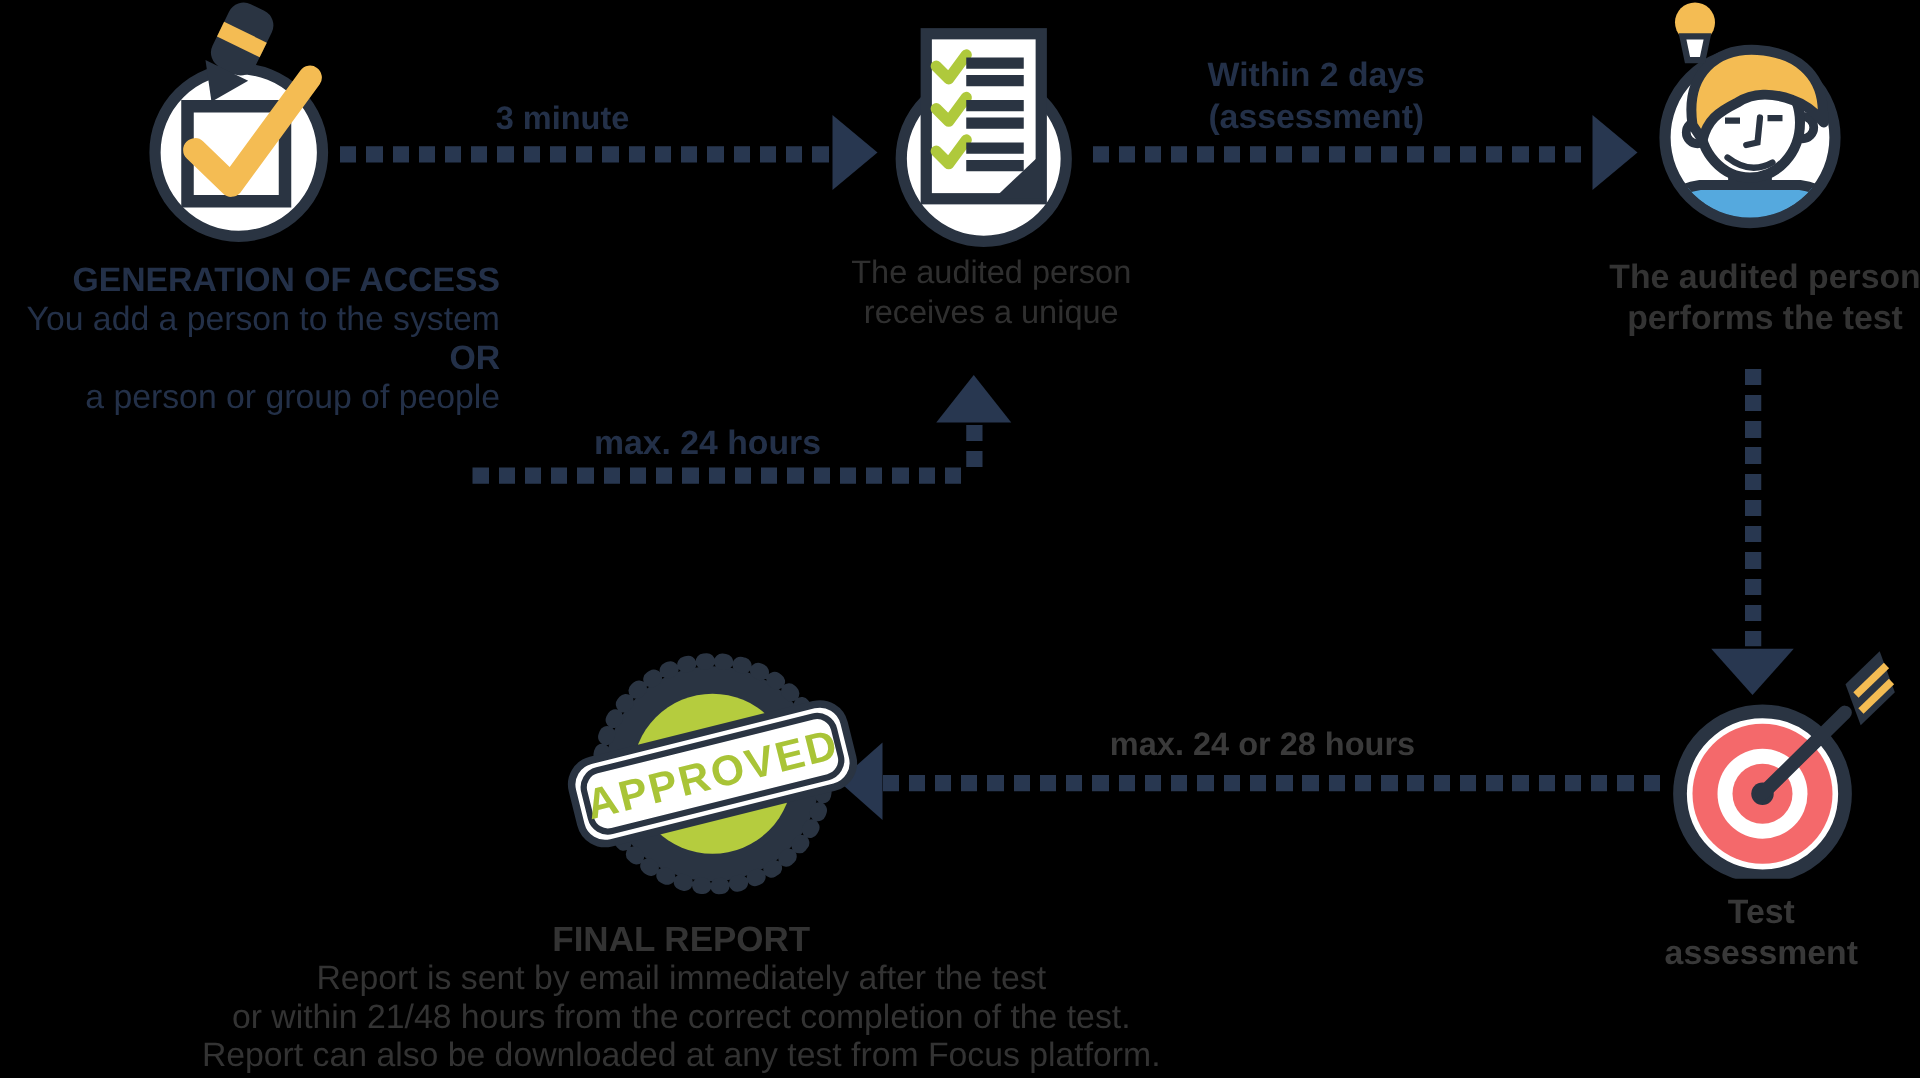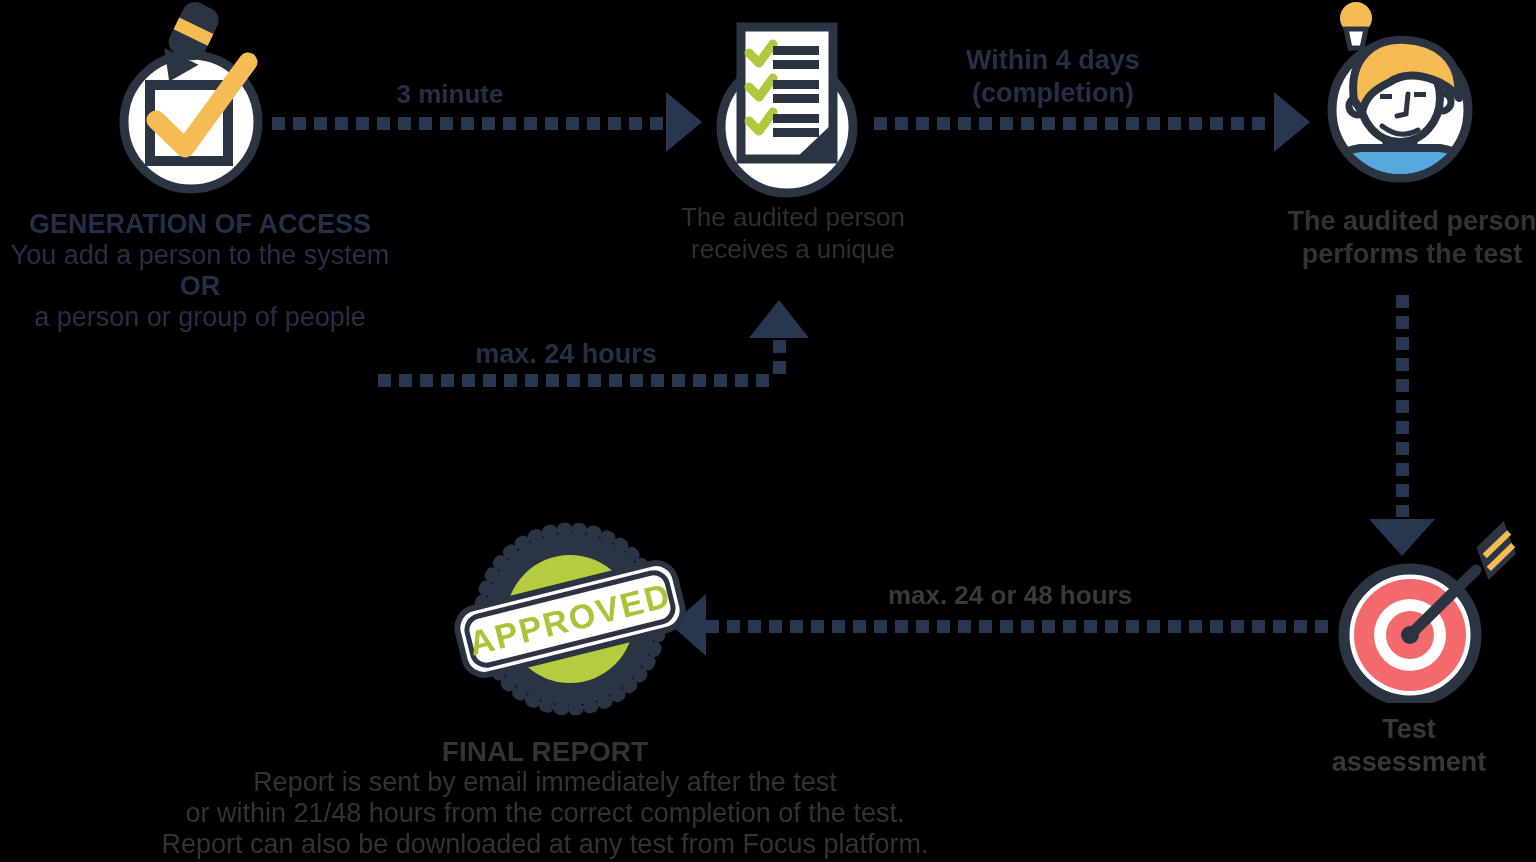--- a/index.html
+++ b/index.html
@@ -63,22 +63,22 @@
         <rect x="66" y="94" width="46" height="9" class="f-n"></rect>
         <rect x="66" y="108" width="46" height="9" class="f-n"></rect>
       </g>
       <polygon points="126,103 126,139 88,139" class="f-n"></polygon>
     </svg>
   </div>
 
   <div class="dots-h" style="left:874px;top:117px;width:398px;"></div>
   <div class="arr arr-right" style="left:1274px;top:92px;"></div>
   <div class="lbl navy b" style="left:903px;top:44px;width:300px;font-size:27px;line-height:33px;">
-    <div>Within 4 days</div>
-    <div>(completion)</div>
+    <div>Within 2 days</div>
+    <div>(assessment)</div>
   </div>
 
   <div class="icon" style="left:1318px;top:0;">
     <svg width="170" height="195" viewBox="0 0 170 195">
       <defs>
           <clipPath id="personClip">
             <circle cx="82" cy="110" r="64"></circle>
           </clipPath>
         </defs>
       <circle cx="82" cy="110" r="68" class="f-w s-n" stroke-width="9"></circle>
@@ -120,36 +120,36 @@
       <g transform="translate(158,52) rotate(-44)">
         <polygon points="2,16 40,16 54,-16 16,-16" class="f-n"></polygon>
         <line x1="10" y1="8" x2="44" y2="8" class="s-y" stroke-width="6"></line>
         <line x1="16" y1="-4" x2="50" y2="-4" class="s-y" stroke-width="6"></line>
       </g>
     </svg>
   </div>
 
   <div class="dots-h" style="left:706px;top:620px;width:626px;"></div>
   <div class="arr arr-left" style="left:671px;top:594px;"></div>
-  <div class="lbl gray b" style="left:860px;top:580px;width:300px;font-size:26px;color:#3A3A3A;">max. 24 or 48 hours</div>
+  <div class="lbl gray b" style="left:860px;top:580px;width:300px;font-size:26px;color:#3A3A3A;">max. 24 or 28 hours</div>
 
   <div class="icon" style="left:445px;top:510px;">
     <svg width="250" height="230" viewBox="0 0 250 230">
       <circle cx="125" cy="109" r="86" class="f-n"></circle>
       <circle cx="125" cy="109" r="90" class="f-0 s-n" stroke-width="13" stroke-dasharray="2.4 12.48" stroke-linecap="round"></circle>
       <circle cx="125" cy="109" r="64" class="f-sg"></circle>
       <g transform="rotate(-14 125 109)">
         <rect x="13" y="75" width="224" height="68" rx="20" class="f-w s-n" stroke-width="6"></rect>
         <rect x="22" y="84" width="206" height="50" rx="14" class="f-0 s-n" stroke-width="5"></rect>
         <text x="125" y="121" text-anchor="middle" font-size="34" font-weight="bold" letter-spacing="2" fill="#A9C437">APPROVED</text>
       </g>
     </svg>
   </div>
 
-  <div class="lbl navy" style="left:0;top:209px;width:400px;font-size:27px;line-height:31px;">
+  <div class="lbl navy" style="left:0;top:209px;width:400px;font-size:27px;line-height:31px;text-align:right;">
     <div class="b">GENERATION OF ACCESS</div>
     <div>You add a person to the system</div>
     <div class="b">OR</div>
     <div>a person or group of people</div>
   </div>
 
   <div class="lbl" style="left:643px;top:201px;width:300px;font-size:26px;line-height:32px;color:#2F2F2F;">
     <div>The audited person</div>
     <div>receives a unique</div>
   </div>

